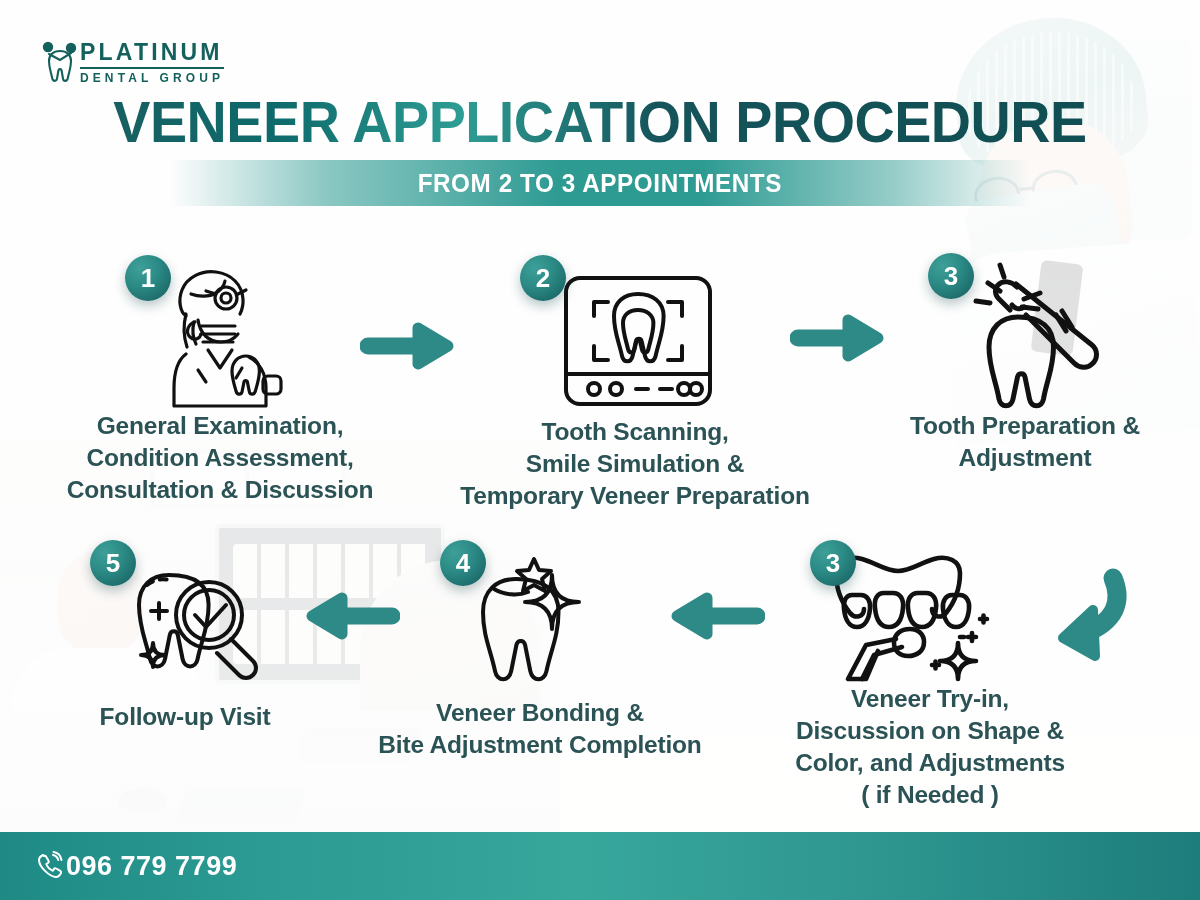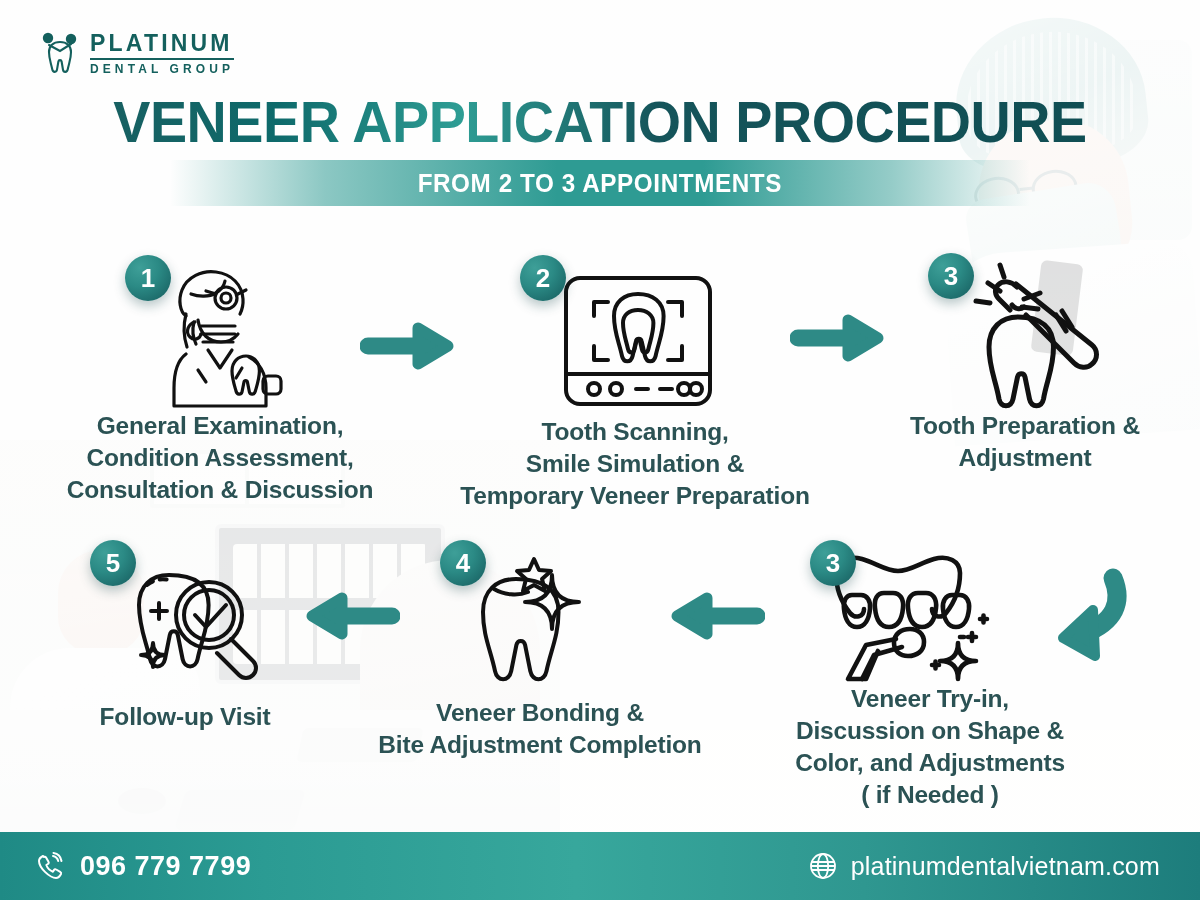--- a/index.html
+++ b/index.html
@@ -130,22 +130,22 @@
     position:absolute; left:10px; top:208px; width:190px; height:190px;
     background:linear-gradient(160deg,#ffffff,#eef2f2); border-radius:60px 40px 0 0;
   }
   .bg-consult .patient {
     position:absolute; right:20px; bottom:40px; width:180px; height:240px;
     background:linear-gradient(170deg,#f0ece8,#ded7d1); border-radius:90px 90px 0 0;
   }
 
   
   .logo {
-    position:absolute; left:40px; top:31px;
-    display:flex; align-items:flex-end; gap:10px; z-index:5;
+    position:absolute; left:40px; top:40px;
+    display:flex; align-items:flex-end; z-index:5;
   }
   .logo-mark { width:40px; height:44px; }
   .logo-text { line-height:1; }
   .logo-name {
     font-size:23px; font-weight:700; letter-spacing:3.2px; color:#14605d;
     font-family:"Liberation Sans", sans-serif;
   }
   .logo-rule { height:2px; background:#14605d; margin:3px 0 3px; }
   .logo-sub {
     font-size:12px; font-weight:700; letter-spacing:4.1px; color:#14605d;
@@ -406,35 +406,25 @@
           <path d="M106 86 l22 22 c4 4 4 10 0 14 -4 4-10 4-14 0 l-22-22"></path>
         </g>
       </svg>
     </div>
     <div class="caption" style="margin-top:18px;">Follow-up Visit</div>
   </div>
 
   <div style="position:absolute; left:0; bottom:0; width:1200px; height:68px; z-index:8;
               background:linear-gradient(90deg,#1f8a85 0%,#2b9b93 22%,#37a79c 48%,#2f9790 72%,#1d7d7c 100%);
               display:flex; align-items:center;">
-    <div style="display:flex; align-items:flex-end; gap:14px; margin-left:36px;">
+    <div style="display:flex; align-items:flex-start; gap:0; margin-left:36px;">
       <svg width="30" height="30" viewBox="0 0 30 30">
         <g fill="none" stroke="#ffffff" stroke-width="2" stroke-linecap="round" stroke-linejoin="round">
           <path d="M7 4c-2 1-4 3-4 5 0 7 11 17 17 17 2 0 4-2 5-4 .4-.9 0-1.7-.8-2.2l-4-2.3c-.8-.5-1.8-.2-2.3.6l-1 1.6C14 18.6 11.4 16 10.3 13l1.6-1c.8-.5 1.1-1.5.6-2.3L10.2 5.8C9.7 5 8.9 4.6 8 5z"></path>
           <path d="M17 4c2.6.5 4.6 2.4 5.2 5"></path>
           <path d="M17.5 1c4.2.7 7.3 3.8 8 8"></path>
         </g>
       </svg>
       <span style="color:#fff; font-size:27px; font-weight:700; font-family:'Liberation Sans Narrow','Liberation Sans',sans-serif; letter-spacing:.5px;">096 779 7799</span>
     </div>
-    <div style="display:flex; align-items:center; gap:14px; margin-left:auto; margin-right:40px;">
-      <svg width="28" height="28" viewBox="0 0 28 28">
-        <g fill="none" stroke="#ffffff" stroke-width="1.8">
-          <circle cx="14" cy="14" r="12"></circle>
-          <ellipse cx="14" cy="14" rx="5.2" ry="12"></ellipse>
-          <path d="M2.6 10h22.8M2.6 18h22.8M2 14h24"></path>
-        </g>
-      </svg>
-      <span style="color:#fff; font-size:25px; font-weight:400; font-family:'Liberation Sans',sans-serif; letter-spacing:.2px;">platinumdentalvietnam.com</span>
-    </div>
   </div>
 
 </div>
 
 </body></html>

